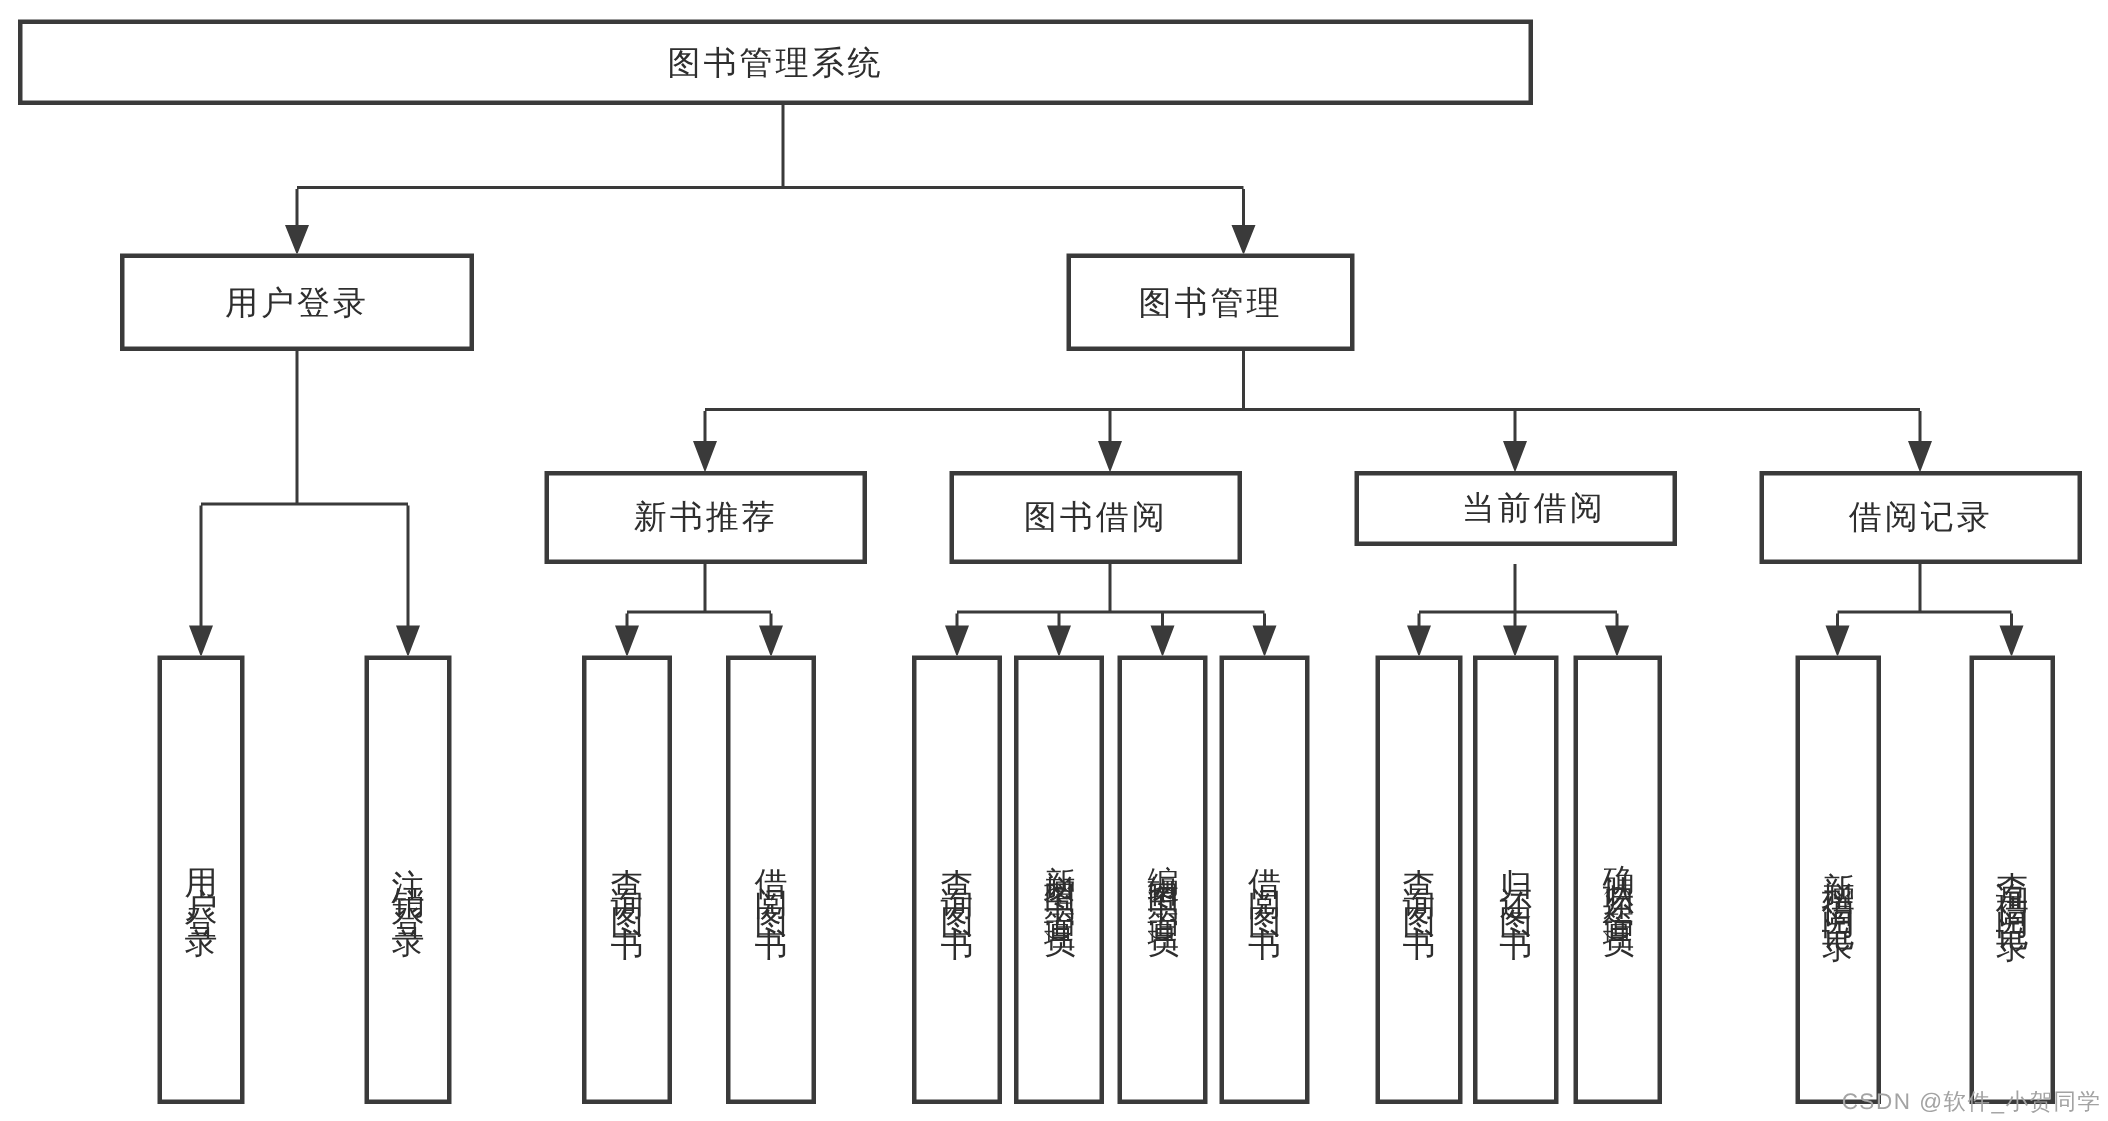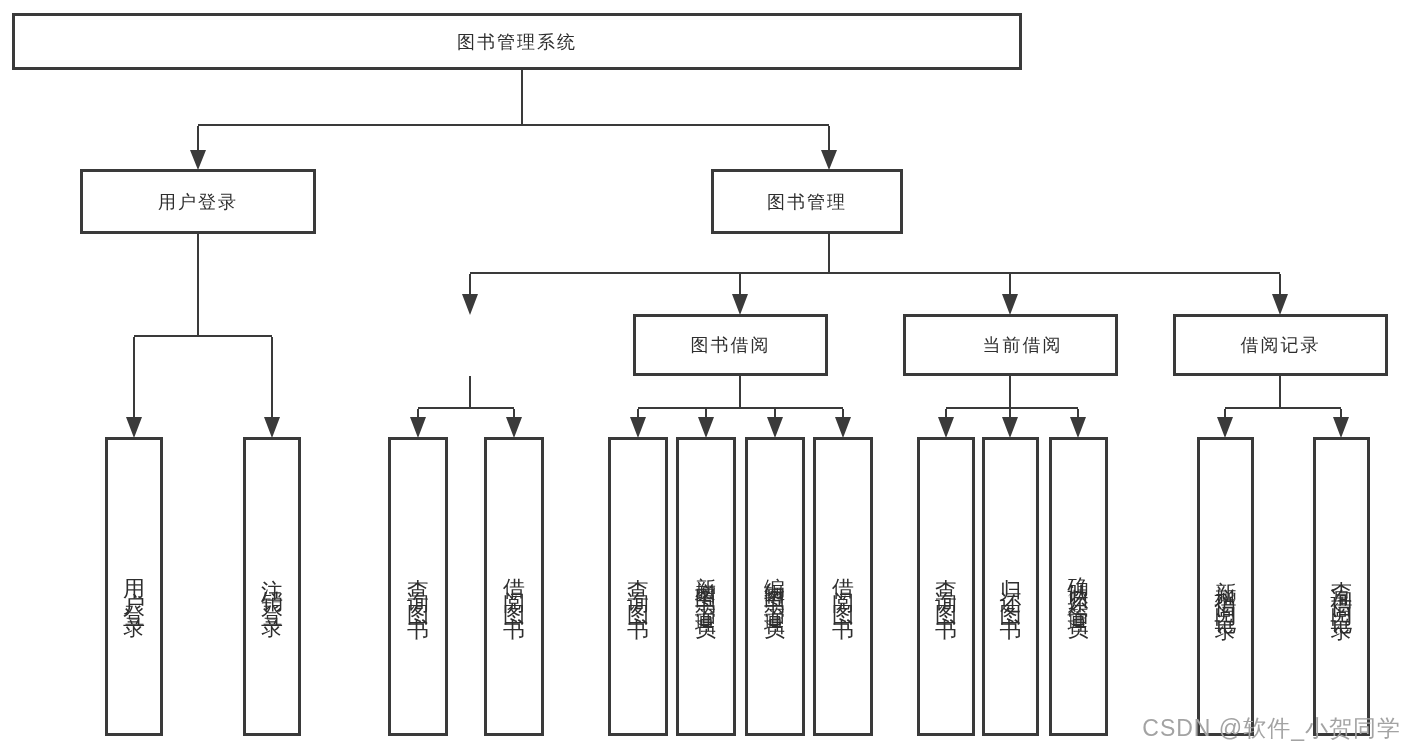--- a/index.html
+++ b/index.html
@@ -18,21 +18,21 @@
     width: 1405px; height: 747px;
   }
   .box {
     position: absolute;
     box-sizing: border-box;
     border: 3px solid #3a3a3a;
     background: #ffffff;
     display: flex;
     align-items: center;
     justify-content: center;
-    font-size: 18px;
+    font-size: 22px;
     letter-spacing: 2px;
     color: #2e2e2e;
     white-space: nowrap;
   }
   .leaf {
     position: absolute;
     box-sizing: border-box;
     border: 3px solid #3a3a3a;
     background: #ffffff;
     top: 437px;
@@ -49,21 +49,21 @@
     letter-spacing: 13px;
     line-height: 1;
     white-space: nowrap;
   }
   .leaf .vtext.mid  { letter-spacing: 8px; }
   .leaf .vtext.long { letter-spacing: 6px; font-size: 21px; }
   .watermark {
     position: absolute;
     right: 4px;
     bottom: 3px;
-    font-size: 23px;
+    font-size: 15px;
     letter-spacing: 1px;
     color: #a3a3a3;
     z-index: 5;
   }
 </style>
 </head>
 <body>
 
 <div class="stage">
 
@@ -109,24 +109,27 @@
     <span>图书管理系统</span>
   </div>
 
   <div class="box" style="left:80px; top:169px; width:236px; height:65px;">
     <span>用户登录</span>
   </div>
   <div class="box" style="left:711px; top:169px; width:192px; height:65px;">
     <span>图书管理</span>
   </div>
 
+  <div class="box" style="left:363px; top:314px; width:215px; height:62px;">
+    <span>新书推荐</span>
+  </div>
   <div class="box" style="left:633px; top:314px; width:195px; height:62px;">
     <span>图书借阅</span>
   </div>
-  <div class="box" style="left:903px; top:314px; width:215px; height:62px;padding-left:24px;">
+  <div class="box" style="left:903px; top:314px; width:215px; height:50px;padding-left:24px;">
     <span>当前借阅</span>
   </div>
   <div class="box" style="left:1173px; top:314px; width:215px; height:62px;">
     <span>借阅记录</span>
   </div>
 
   <div class="leaf" style="left:105px; width:58px;">
     <span class="vtext">用户登录</span>
   </div>
   <div class="leaf" style="left:243px; width:58px;">

